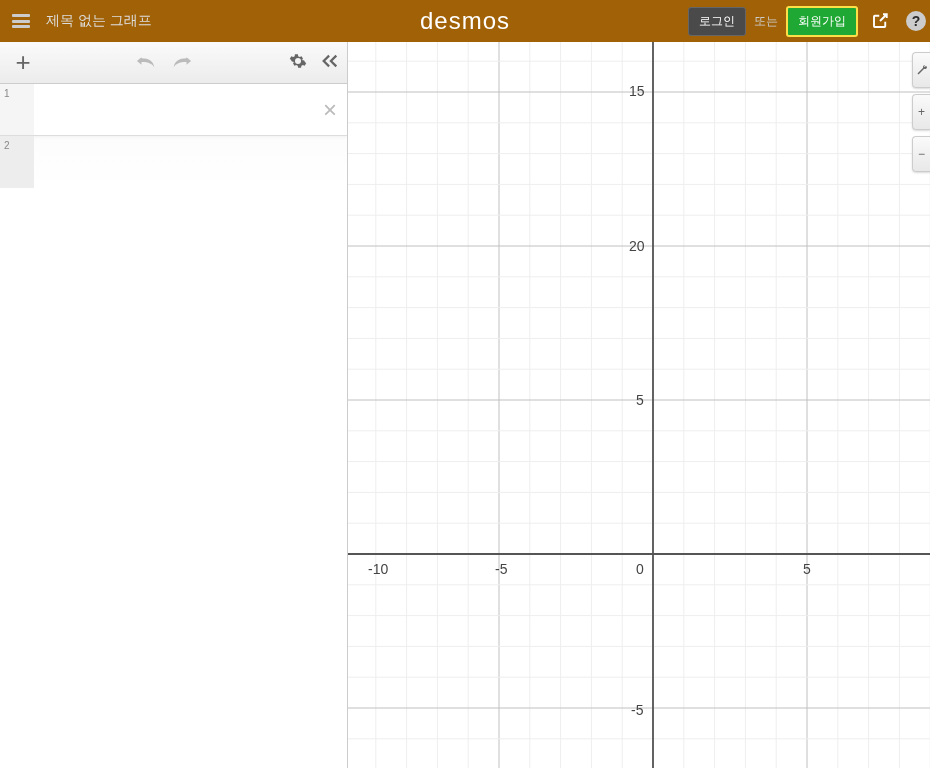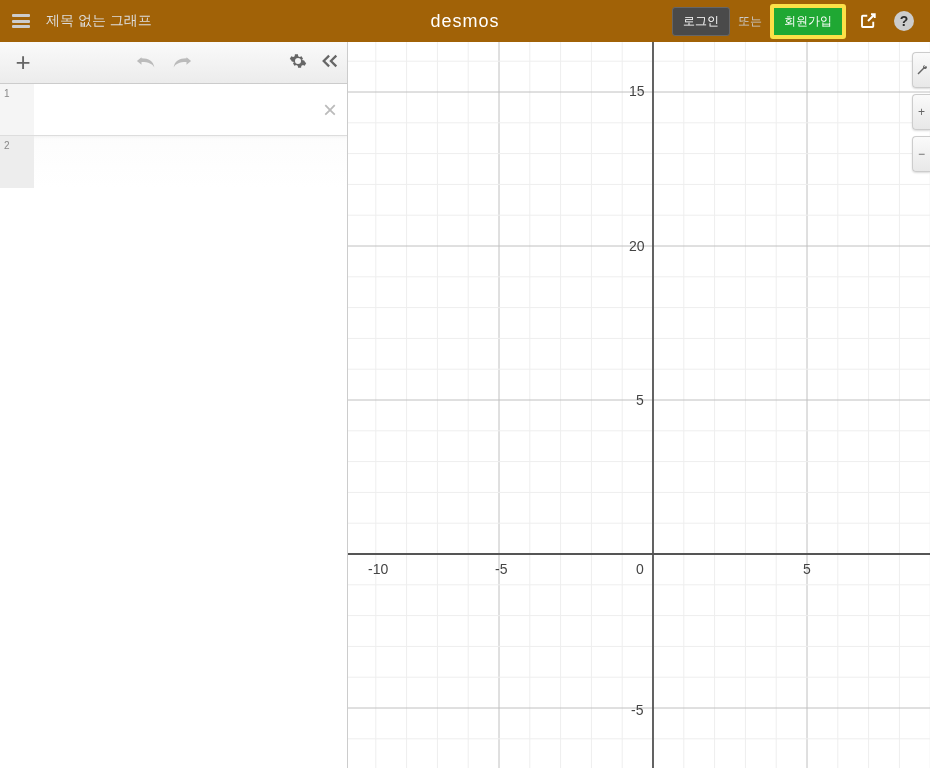--- a/index.html
+++ b/index.html
@@ -42,49 +42,49 @@
     }
     .title {
       font-size: 14px;
       color: #ddd;
       margin-left: 4px;
     }
     .logo {
       position: absolute;
       left: 50%;
       transform: translateX(-50%);
-      font-size: 18px;
+      font-size: 24px;
       font-weight: 400;
       letter-spacing: 1px;
       color: #fff;
       font-family: 'Segoe UI', Arial, sans-serif;
     }
     .header-right {
       margin-left: auto;
       display: flex;
       align-items: center;
       gap: 8px;
-      padding-right: 12px;
+      padding-right: 0;
     }
     .btn-login {
       background: #4a4a4a;
       border: 1px solid #666;
       color: #fff;
       padding: 5px 10px;
       font-size: 12px;
       border-radius: 3px;
       cursor: pointer;
     }
     .or-text {
       font-size: 12px;
       color: #ccc;
     }
     .btn-signup {
       background: #1fa833;
-      border: 4px solid #fde047;
+      border: 2px solid #fde047;
       color: #fff;
       padding: 5px 10px;
       font-size: 12px;
       border-radius: 3px;
       cursor: pointer;
     }
     .header-icon {
       width: 28px;
       height: 28px;
       display: flex;

